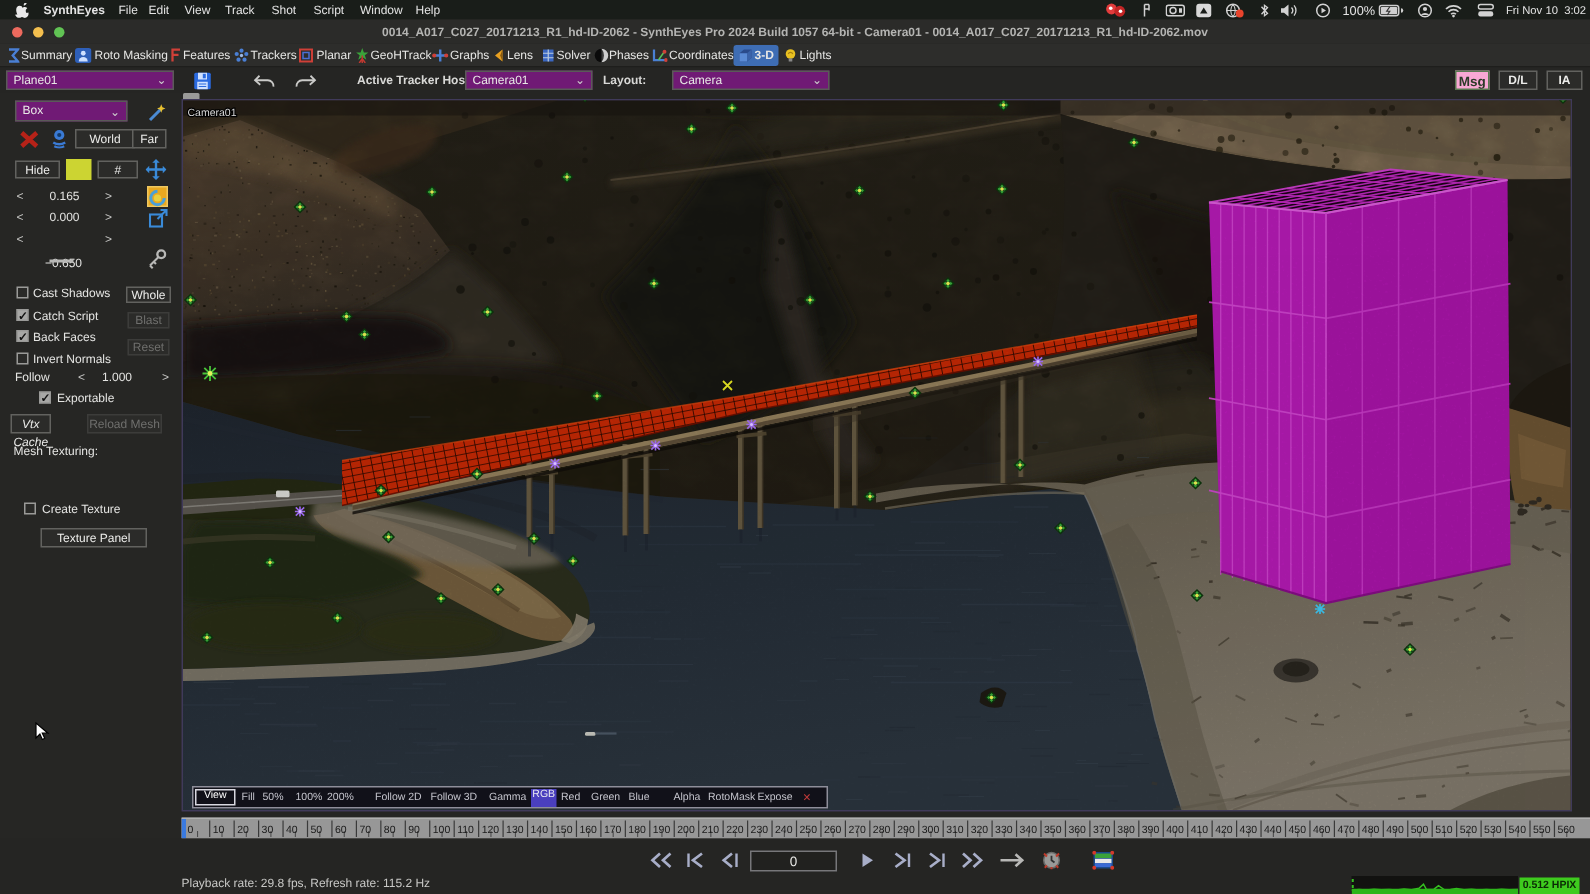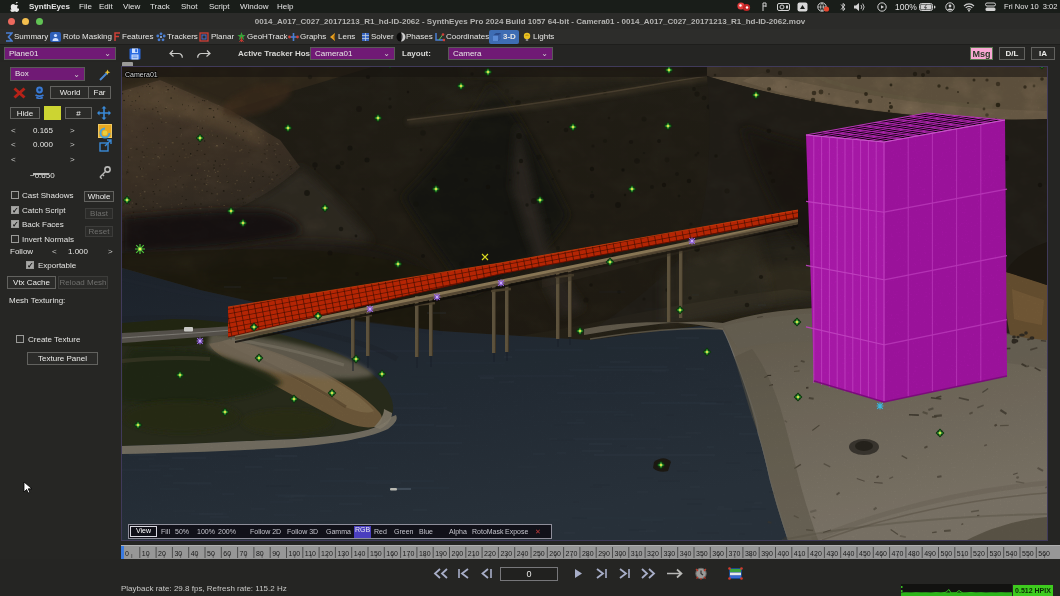--- a/index.html
+++ b/index.html
@@ -280,21 +280,21 @@
     <span class="ptext" style="left:22px;top:172.5px;">Invert Normals</span>
   <div class="btn" style="left:84px;top:129px;width:30px;height:11px;line-height:10px;">Whole</div>
   <div class="btn dis" style="left:85px;top:146px;width:28px;height:11px;line-height:10px;border-color:#3c3c3a;">Blast</div>
   <div class="btn dis" style="left:85px;top:164px;width:28px;height:11px;line-height:10px;border-color:#3c3c3a;">Reset</div>
   <span class="ptext" style="left:10px;top:185px;">Follow</span>
   <span class="ptext" style="left:52px;top:185px;color:#c8c8c6;">&lt;</span>
     <span class="ptext" style="left:68px;top:185px;">1.000</span>
     <span class="ptext" style="left:108px;top:185px;color:#c8c8c6;">&gt;</span>
   <div class="chk on" style="left:26px;top:199px;"></div>
     <span class="ptext" style="left:38px;top:199px;">Exportable</span>
-  <div class="btn" style="left:7px;top:214px;width:49px;height:13px;line-height:12px;">Vtx Cache</div>
+  <div class="btn" style="left:7px;top:214px;width:27px;height:13px;line-height:12px;font-style:italic;">Vtx Cache</div>
   <div class="btn dis" style="left:58px;top:214px;width:50px;height:13px;line-height:12px;border-color:#3c3c3a;">Reload Mesh</div>
   <span class="ptext" style="left:9px;top:234px;">Mesh Texturing:</span>
   <div class="chk" style="left:16px;top:273px;"></div>
     <span class="ptext" style="left:28px;top:273px;">Create Texture</span>
   <div class="btn" style="left:27px;top:290px;width:71px;height:13px;line-height:12px;">Texture Panel</div>
   <svg class="abs" style="left:23px;top:419px" width="10" height="14">
       <path d="M1 1v10l2.6-2.6 1.6 3.6 1.6-.8-1.6-3.4H9z" fill="#fff" stroke="#000" stroke-width=".8"></path>
     </svg>
 </div>
 <div class="abs" style="left:122px;top:62px;width:11px;height:5px;background:#9a9a98;border-radius:1px;"></div>

